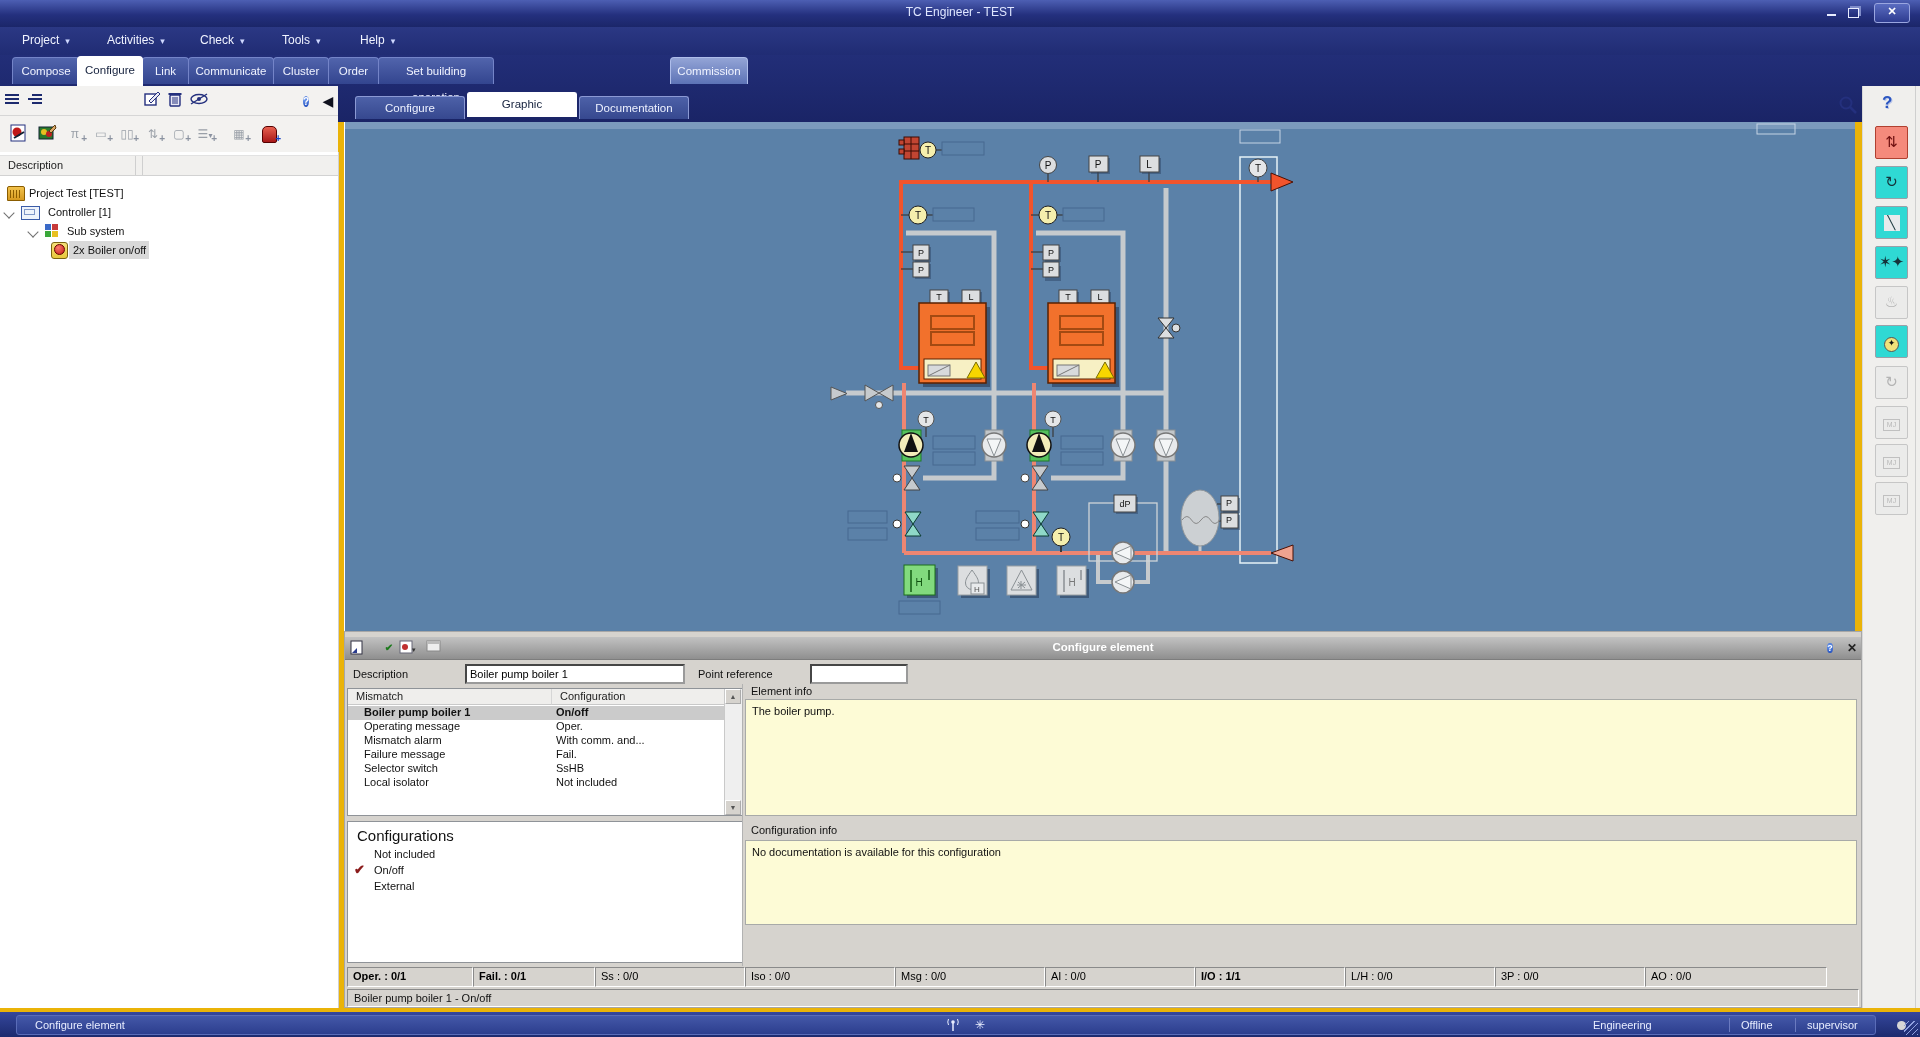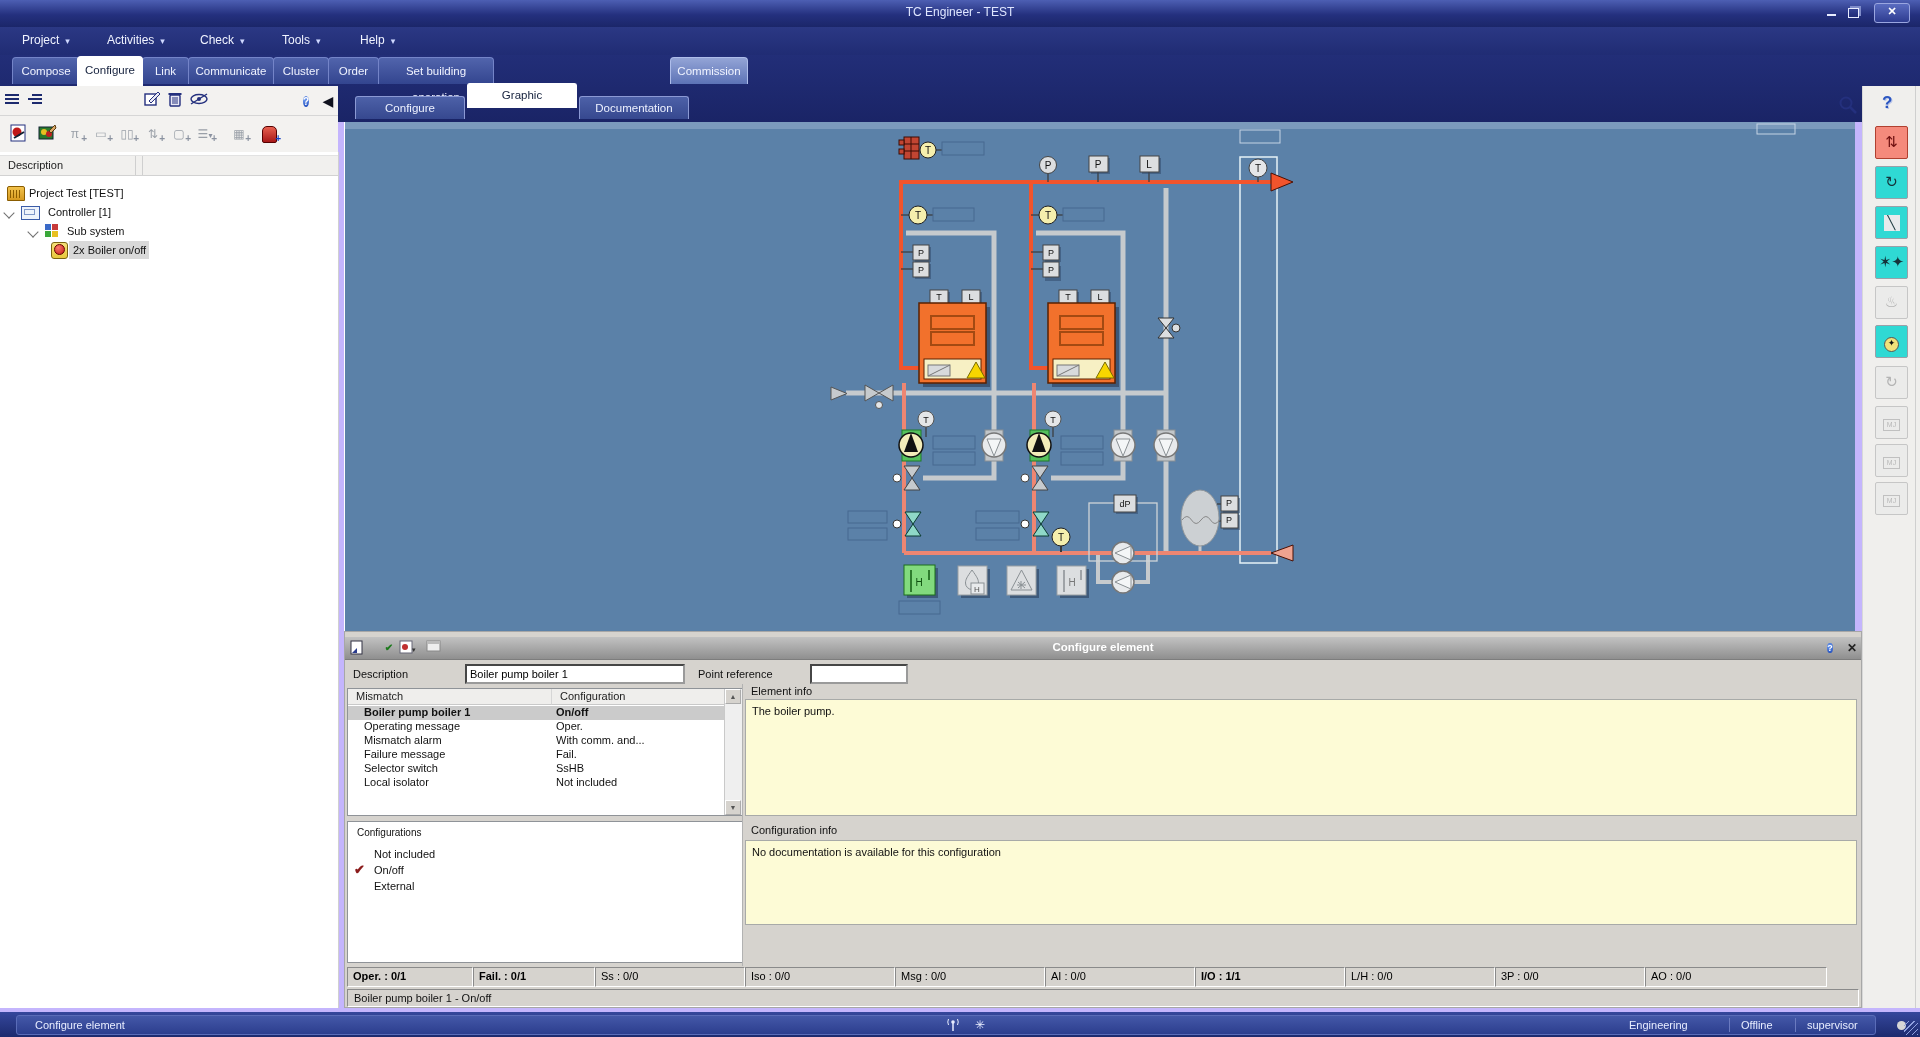--- a/index.html
+++ b/index.html
@@ -1,18 +1,18 @@
 <!DOCTYPE html>
 <html><head>
 <meta charset="utf-8">
 <style>
   html,body{margin:0;padding:0;background:#3a3a3a;}
   #app{position:relative;width:1920px;height:1037px;overflow:hidden;
        font-family:"Liberation Sans",sans-serif;-webkit-font-smoothing:antialiased;
-       background:#c4b5fd;}
+       background:#eab308;}
   .abs{position:absolute;}
   
   #titlebar{left:0;top:0;width:1920px;height:27px;
     background:linear-gradient(#4d5fb3 0%,#24307e 55%,#1b2669 100%);color:#e8ecff;}
   #title-text{left:0;right:0;top:5px;text-align:center;font-size:12px;color:#dfe6ff;}
   .winbtn{top:5px;height:16px;color:#fff;font-size:11px;line-height:14px;text-align:center;}
   #btn-min{left:1822px;width:18px;}
   #btn-min i{display:block;margin:9px auto 0;width:9px;height:2px;background:#e8ecff;}
   #btn-restore{left:1844px;width:18px;}
   #btn-restore i{display:block;margin:3px auto 0;width:9px;height:8px;border:1px solid #e8ecff;box-shadow:2px -2px 0 -0px #7f8cc9;}
@@ -24,21 +24,21 @@
   .menu-item::after{content:"▾";font-size:9px;margin-left:6px;color:#cfd8ff;}
   #band{left:0;top:55px;width:1920px;height:67px;background:linear-gradient(#222e78,#1a2466);}
   .tab{position:absolute;top:2px;height:27px;border:1px solid #7484c8;border-bottom:none;
     border-radius:4px 4px 0 0;background:linear-gradient(#5164ac,#33458f);
     color:#f0f3ff;font-size:11.5px;text-align:center;line-height:26px;padding:0 6px;box-sizing:border-box;}
   .tab.active{background:#fff;color:#14203c;z-index:3;top:1px;height:30px;border-color:#fff;font-weight:normal;}
   .tab.commission{background:linear-gradient(#93a4d6,#5d73b6);border-color:#aebdea;}
   .subtab{position:absolute;top:41px;height:23px;width:110px;border:1px solid #8b99d4;border-bottom:none;
     border-radius:3px 3px 0 0;background:linear-gradient(#4d61a8,#36488f);
     color:#eef2ff;font-size:11.5px;text-align:center;line-height:22px;box-sizing:border-box;}
-  .subtab.active{background:#fff;color:#14203c;top:28px;height:25px;border-color:#fff;}
+  .subtab.active{background:#fff;color:#14203c;top:37px;height:25px;border-color:#fff;}
   
   #left-tools{left:0;top:86px;width:338px;height:66px;background:#f3f2f0;border-bottom:1px solid #c9c9c9;}
   #left-tools .sep{position:absolute;left:0;top:29px;width:338px;height:1px;background:#d6d6d6;}
   .ticon{position:absolute;width:20px;height:20px;text-align:center;line-height:20px;font-size:13px;color:#1c2a6e;}
   .bars i{display:block;height:2px;background:#1c2a6e;margin:2px 1px;}
   .gicon{position:absolute;top:36px;width:24px;height:24px;border:1px solid transparent;border-radius:2px;
     text-align:center;line-height:22px;font-size:12px;color:#9aa0a8;}
   .gicon.en{color:#123;}
   .plus::after{content:"+";position:absolute;right:0px;bottom:-3px;font-size:10px;font-weight:bold;color:#8a92a0;}
   .plus.en2::after{color:#1540c0;}
@@ -87,21 +87,21 @@
   .th{position:absolute;top:0;height:16px;background:#efeeec;border-bottom:1px solid #c9c9c9;font-size:11px;color:#222;box-sizing:border-box;border-right:1px solid #d6d6d6;}
   .th span{position:absolute;left:8px;top:1px;}
   .erow{position:absolute;left:0;width:377px;height:14px;font-size:11px;color:#111;}
   .erow .c1{position:absolute;left:16px;top:0;}
   .erow .c2{position:absolute;left:208px;top:0;}
   .erow.sel{background:#cbcbcb;font-weight:bold;}
   #escroll{position:absolute;right:0;top:0;width:17px;height:126px;background:#efefef;border-left:1px solid #c9c9c9;}
   .sbtn{position:absolute;left:0;width:16px;height:15px;background:#d6d3ce;border:1px outset #fff;box-sizing:border-box;
     font-size:7px;text-align:center;line-height:13px;color:#555;}
   #cfgbox{position:absolute;left:2px;top:189px;width:396px;height:142px;background:#fff;border:1px solid #8f9398;box-sizing:border-box;}
-  #cfgbox .cap{position:absolute;left:9px;top:5px;font-size:10px;color:#111;}
+  #cfgbox .cap{position:absolute;left:9px;top:5px;font-size:15px;color:#111;}
   .copt{position:absolute;left:26px;font-size:11px;color:#111;}
   .checkmark{position:absolute;left:6px;font-size:13px;font-weight:bold;color:#8b1c1c;}
   .checkmark::before{content:"✔";}
   #vdiv{position:absolute;left:397px;top:52px;width:1px;height:282px;background:#b2b2b2;}
   .info-cap{position:absolute;font-size:11px;color:#111;}
   .ybox{position:absolute;background:#fdfbd6;border:1px solid #a8aaa8;box-sizing:border-box;font-size:11px;color:#111;padding:5px 6px;}
   .scell{position:absolute;top:335px;height:18px;background:#d6d3ce;border:1px solid;border-color:#8a8a8a #fff #fff #8a8a8a;
     box-sizing:border-box;font-size:11px;color:#000;padding:2px 0 16px 5px;}
   .scell.b{font-weight:bold;}
   #msgrow{position:absolute;left:2px;top:357px;width:1512px;height:18px;background:#d6d3ce;
@@ -629,21 +629,21 @@
   <div id="statusbar" class="abs">
     <div class="inner">
       <span class="txt" style="left:18px">Configure element</span>
       <span class="abs" style="left:928px;top:1px">
         <svg width="16" height="16" viewBox="0 0 16 16">
             <path d="M8 6 V14" stroke="#e8edff" stroke-width="1.5"></path>
             <circle cx="8" cy="5" r="1.8" fill="#e8edff"></circle>
             <path d="M3.5 2 Q2 5 3.5 8 M12.5 2 Q14 5 12.5 8" stroke="#e8edff" fill="none"></path>
           </svg></span>
       <span class="abs" style="left:958px;top:2px;color:#e8edff;font-size:12px">✳</span>
-      <span class="txt" style="left:1612px">Engineering</span>
+      <span class="txt" style="left:1576px">Engineering</span>
       <span class="vsep" style="left:1712px"></span>
       <span class="txt" style="left:1724px">Offline</span>
       <span class="vsep" style="left:1778px"></span>
       <span class="txt" style="left:1790px">supervisor</span>
       <span id="led"></span>
     </div>
     <div id="grip"></div>
   </div>
 
 </div>

